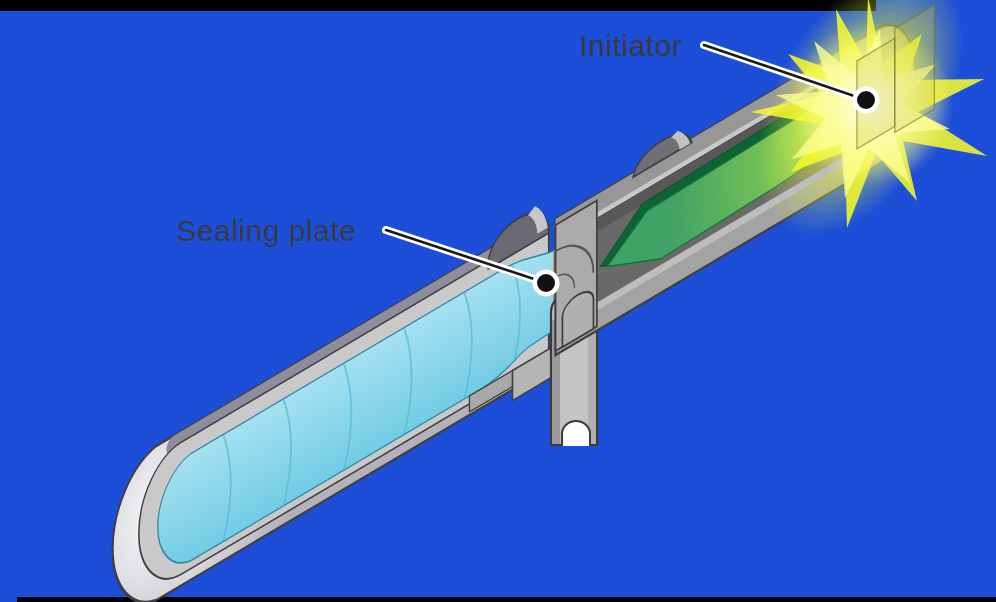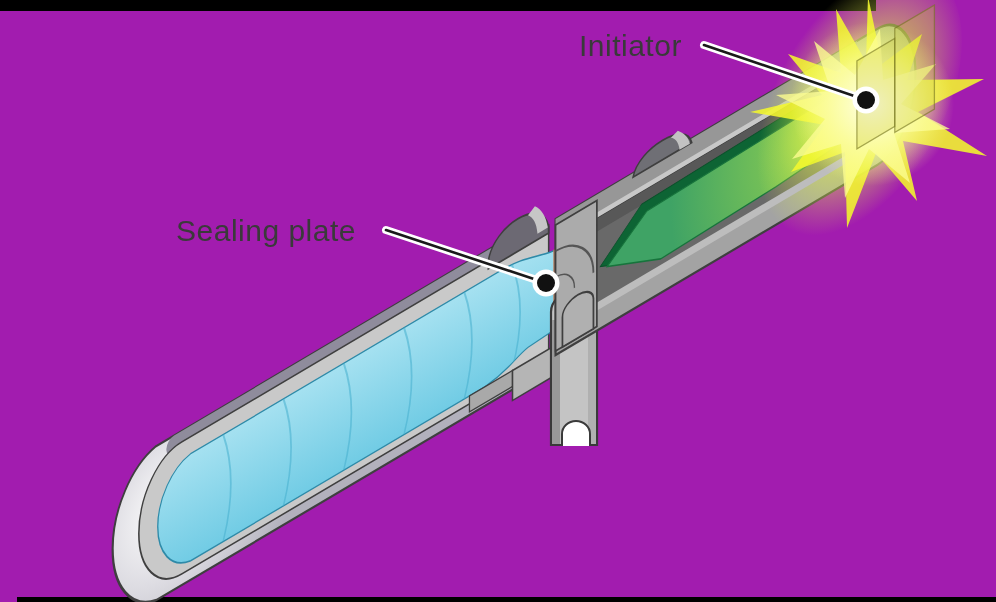--- a/index.html
+++ b/index.html
@@ -1,16 +1,16 @@
 <!DOCTYPE html>
 <html><head>
 <meta charset="utf-8">
 <style>
   html,body{margin:0;padding:0;background:#ffffff;}
-  .stage{position:relative;width:996px;height:602px;overflow:hidden;background:#a21caf;}
+  .stage{position:relative;width:996px;height:602px;overflow:hidden;background:#1d4ed8;}
   svg{display:block;}
   text.lbl{font-family:"Liberation Sans", sans-serif;font-size:30px;fill:#3a3a3a;letter-spacing:.5px;}
 </style>
 </head>
 <body>
 
 <div class="stage">
 <svg viewBox="0 0 996 602" width="996" height="602">
   <defs>
     <radialGradient id="silverGrad" gradientUnits="userSpaceOnUse" cx="-455" cy="-10" r="160">

